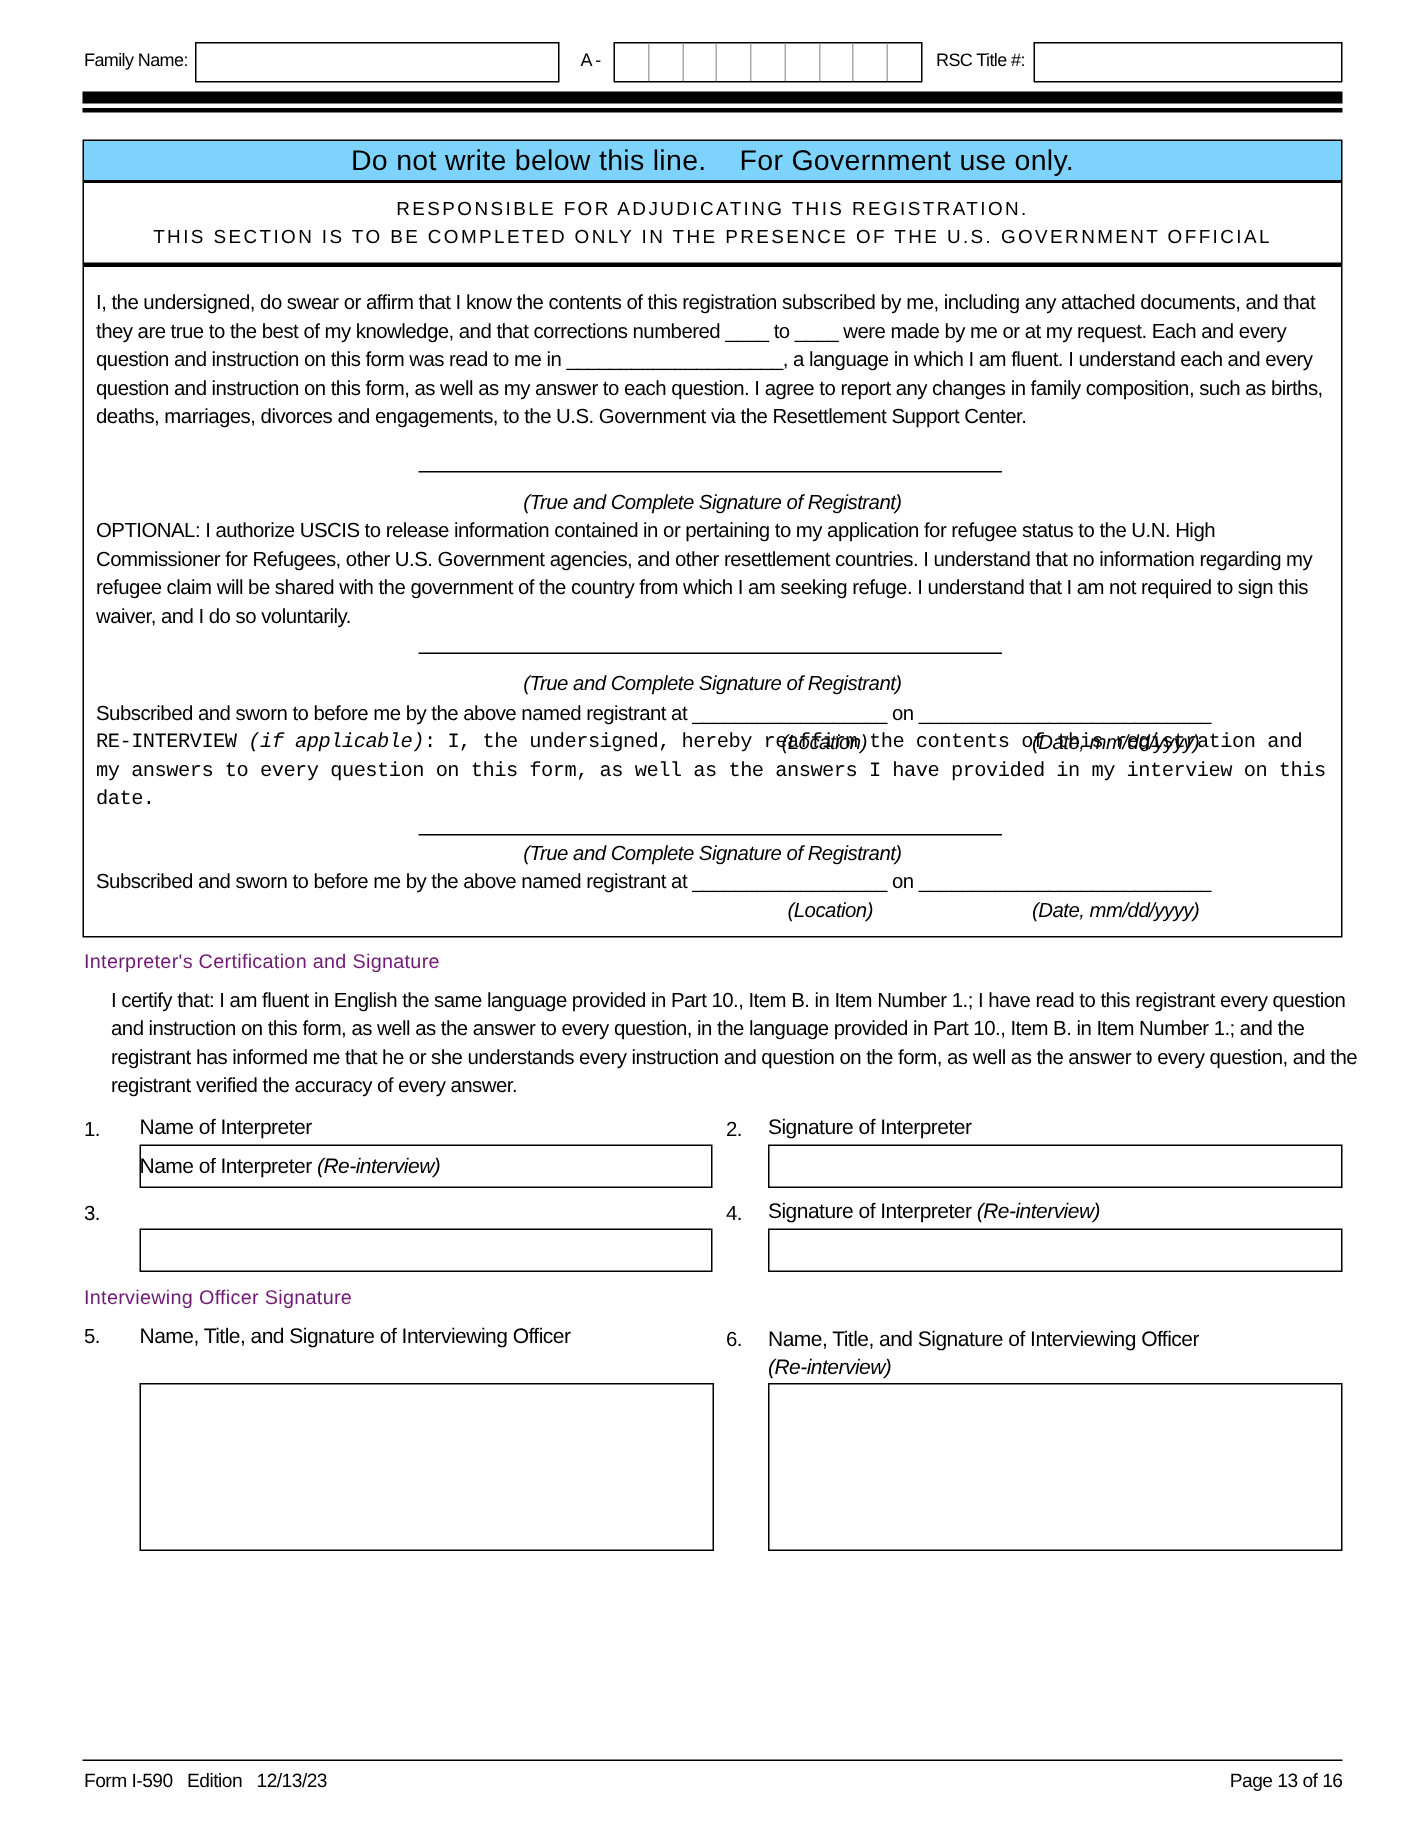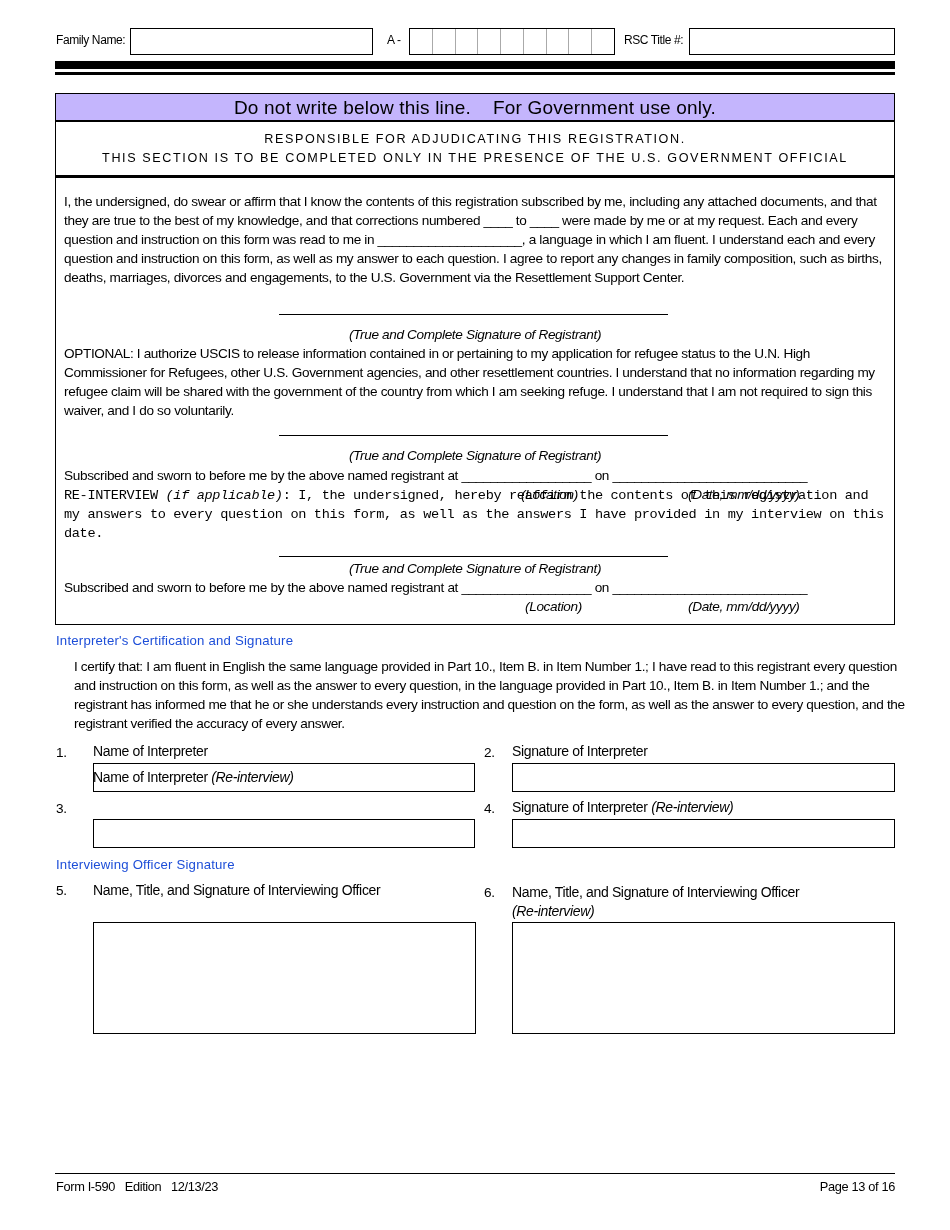--- a/index.html
+++ b/index.html
@@ -19,36 +19,36 @@
   .hdr-box { border: 1px solid #000; height: 27px; top: 28px; }
   .anum { display: flex; }
   .anum .cell { flex: 1; border-right: 1px solid #aaa; height: 100%; }
   .anum .cell:last-child { border-right: none; }
   .bar-thick { left: 55px; width: 840px; top: 61px; height: 8px; background: #000; }
   .bar-thin { left: 55px; width: 840px; top: 72px; height: 3px; background: #000; }
 
   
   .gov-box { left: 55px; top: 93px; width: 840px; height: 532px; border: 1px solid #000; }
   .gov-title {
-    height: 28px; background: #c4b5fd; border-bottom: 2px solid #000;
+    height: 28px; background: #7dd3fc; border-bottom: 2px solid #000;
     text-align: center; font-size: 19px; line-height: 27px; letter-spacing: 0.2px;
   }
   .gov-title .gap { display: inline-block; width: 22px; }
   .gov-sub {
     height: 56px; border-bottom: 3px solid #000; text-align: center;
     font-size: 12.6px; letter-spacing: 1.6px; line-height: 19px; padding-top: 8px;
   }
   .gov-body { position: relative; }
   .para { position: absolute; left: 8px; right: 6px; line-height: 19px; }
   .sigline { position: absolute; left: 223px; width: 389px; height: 1px; background: #000; }
   .sigcap { position: absolute; left: 0; right: 0; text-align: center; font-style: italic; line-height: 19px; }
   .caps { position: absolute; font-style: italic; line-height: 19px; }
 
   
-  .sec-head { font-size: 13.2px; letter-spacing: 0.2px; color: #1d4ed8; }
+  .sec-head { font-size: 13.2px; letter-spacing: 0.2px; color: #701a75; }
   .cert { left: 74px; width: 840px; top: 657px; line-height: 19px; }
   .num { font-size: 13.6px; }
   .fld-label { font-size: 14px; }
   .fld-box { border: 1px solid #000; }
   .ital { font-style: italic; }
 
   
   .foot-line { left: 55px; width: 840px; top: 1173px; height: 1px; background: #000; }
   .foot-left { left: 56px; top: 1179px; font-size: 12.8px; }
   .foot-right { right: 55px; top: 1179px; font-size: 12.8px; }

